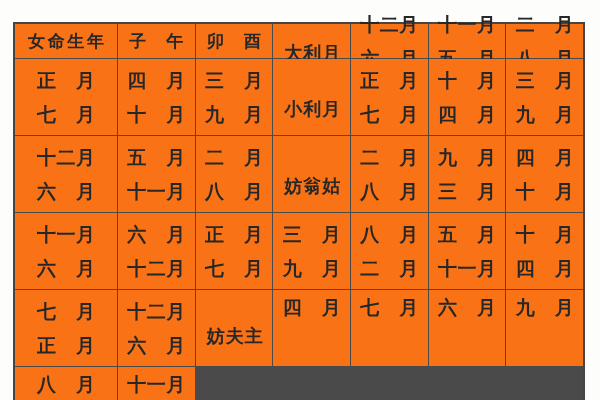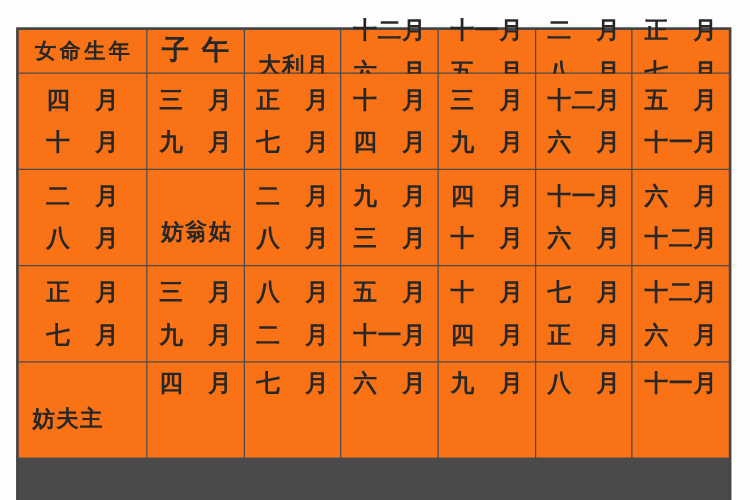--- a/index.html
+++ b/index.html
@@ -33,21 +33,21 @@
   .jline {
     width: 58px;
     text-align: justify;
     text-align-last: justify;
     font-size: 19px;
     font-weight: 700;
     line-height: 1.0;
     white-space: nowrap;
     letter-spacing: 0;
   }
-  .hdr .jline { width: 54px; font-size: 22px; }
+  .hdr .jline { width: 54px; font-size: 17px; }
   .hdr .title4 { width: 76px; font-size: 17px; }
   .rowlab {
     align-items: flex-start;
     padding-left: 11px;
   }
   .rowlab .lab {
     font-size: 18px;
     font-weight: 700;
     letter-spacing: 1px;
     line-height: 1.0;
@@ -61,20 +61,23 @@
 <body>
 
 <div class="table-wrap">
 
   <div class="cell hdr">
       <div class="jline title4">女命生年</div>
     </div>
   <div class="cell hdr">
       <div class="jline">子 午</div>
     </div>
+  <div class="cell hdr">
+      <div class="jline">卯 酉</div>
+    </div>
 
   <div class="cell rowlab">
       <span class="lab">大利月</span>
     </div>
   <div class="cell">
       <div class="jline">十二月</div>
       <div class="jline">六 月</div>
     </div>
   <div class="cell">
       <div class="jline">十一月</div>
@@ -90,20 +93,23 @@
     </div>
   <div class="cell">
       <div class="jline">四 月</div>
       <div class="jline">十 月</div>
     </div>
   <div class="cell">
       <div class="jline">三 月</div>
       <div class="jline">九 月</div>
     </div>
 
+  <div class="cell rowlab">
+      <span class="lab">小利月</span>
+    </div>
   <div class="cell">
       <div class="jline">正 月</div>
       <div class="jline">七 月</div>
     </div>
   <div class="cell">
       <div class="jline">十 月</div>
       <div class="jline">四 月</div>
     </div>
   <div class="cell">
       <div class="jline">三 月</div>

